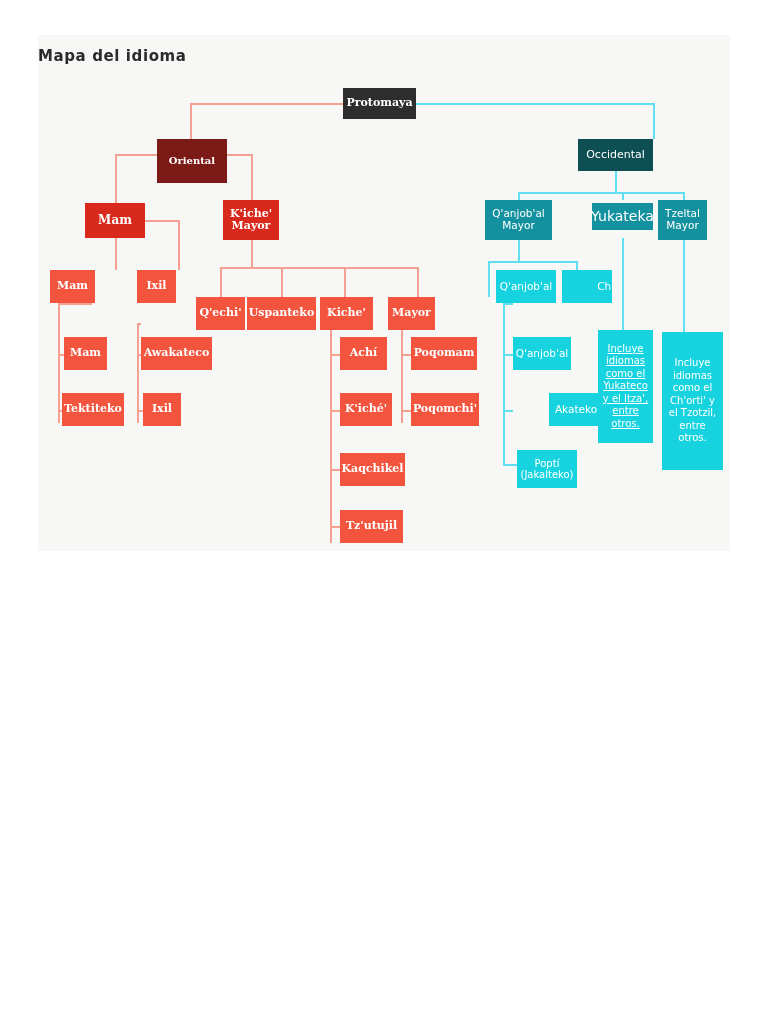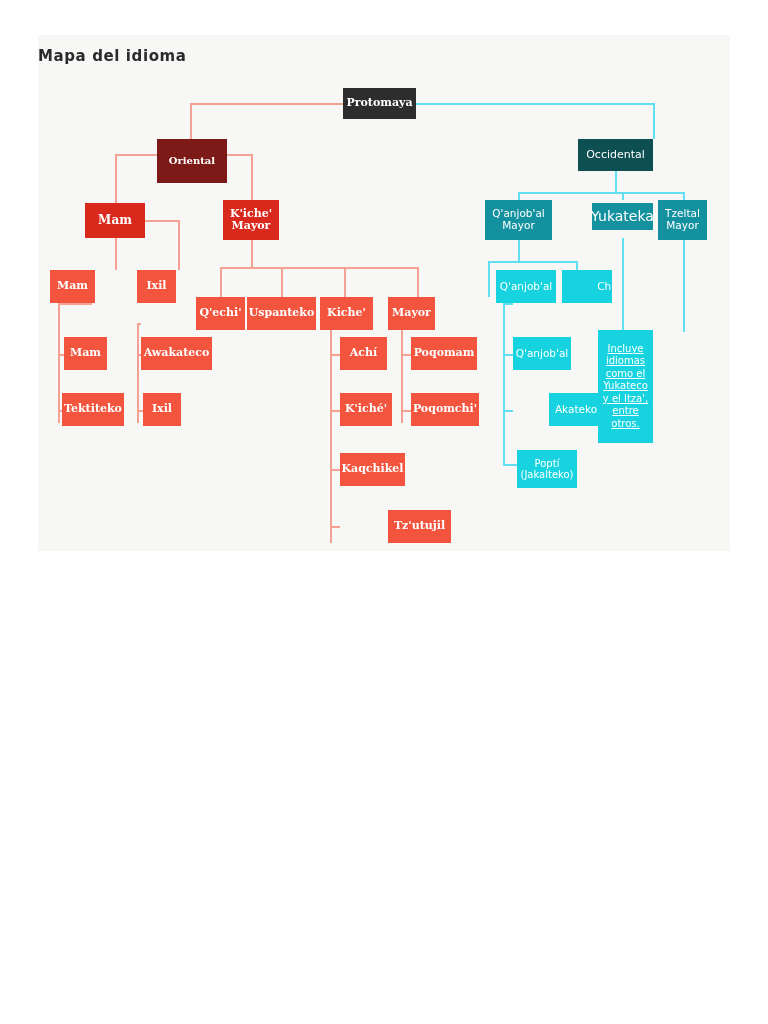--- a/index.html
+++ b/index.html
@@ -164,21 +164,21 @@
 
   <div class="node c-lred f-serif" style="left:302px;top:302px;width:47px;height:33px;font-size:11px;">
     <span>Achí</span>
   </div>
   <div class="node c-lred f-serif" style="left:302px;top:358px;width:52px;height:33px;font-size:11px;">
     <span>K'iché'</span>
   </div>
   <div class="node c-lred f-serif" style="left:302px;top:418px;width:65px;height:33px;font-size:11px;">
     <span>Kaqchikel</span>
   </div>
-  <div class="node c-lred f-serif" style="left:302px;top:475px;width:63px;height:33px;font-size:11px;margin-left:48px;">
+  <div class="node c-lred f-serif" style="left:302px;top:475px;width:63px;height:33px;font-size:11px;">
     <span>Tz'utujil</span>
   </div>
 
   <div class="node c-lred f-serif" style="left:373px;top:302px;width:66px;height:33px;font-size:11px;">
     <span>Poqomam</span>
   </div>
   <div class="node c-lred f-serif" style="left:373px;top:358px;width:68px;height:33px;font-size:11px;">
     <span>Poqomchi'</span>
   </div>
 
@@ -208,14 +208,17 @@
     <span>Akateko</span>
   </div>
   <div class="node c-lcyan f-sans" style="left:479px;top:415px;width:60px;height:38px;font-size:10px;flex-direction:column;">
     <span>Poptí</span>
     <span>(Jakalteko)</span>
   </div>
 
   <div class="node c-lcyan f-sans" style="left:560px;top:295px;width:55px;height:113px;font-size:10px;line-height:1.25;text-decoration:underline;">
     <span>Incluye idiomas como el Yukateco y el Itza', entre otros.</span>
   </div>
+  <div class="node c-lcyan f-sans" style="left:624px;top:297px;width:61px;height:138px;font-size:10px;line-height:1.25;">
+    <span>Incluye idiomas como el Ch'orti' y el Tzotzil, entre otros.</span>
+  </div>
 
 </div>
 
 </body></html>

